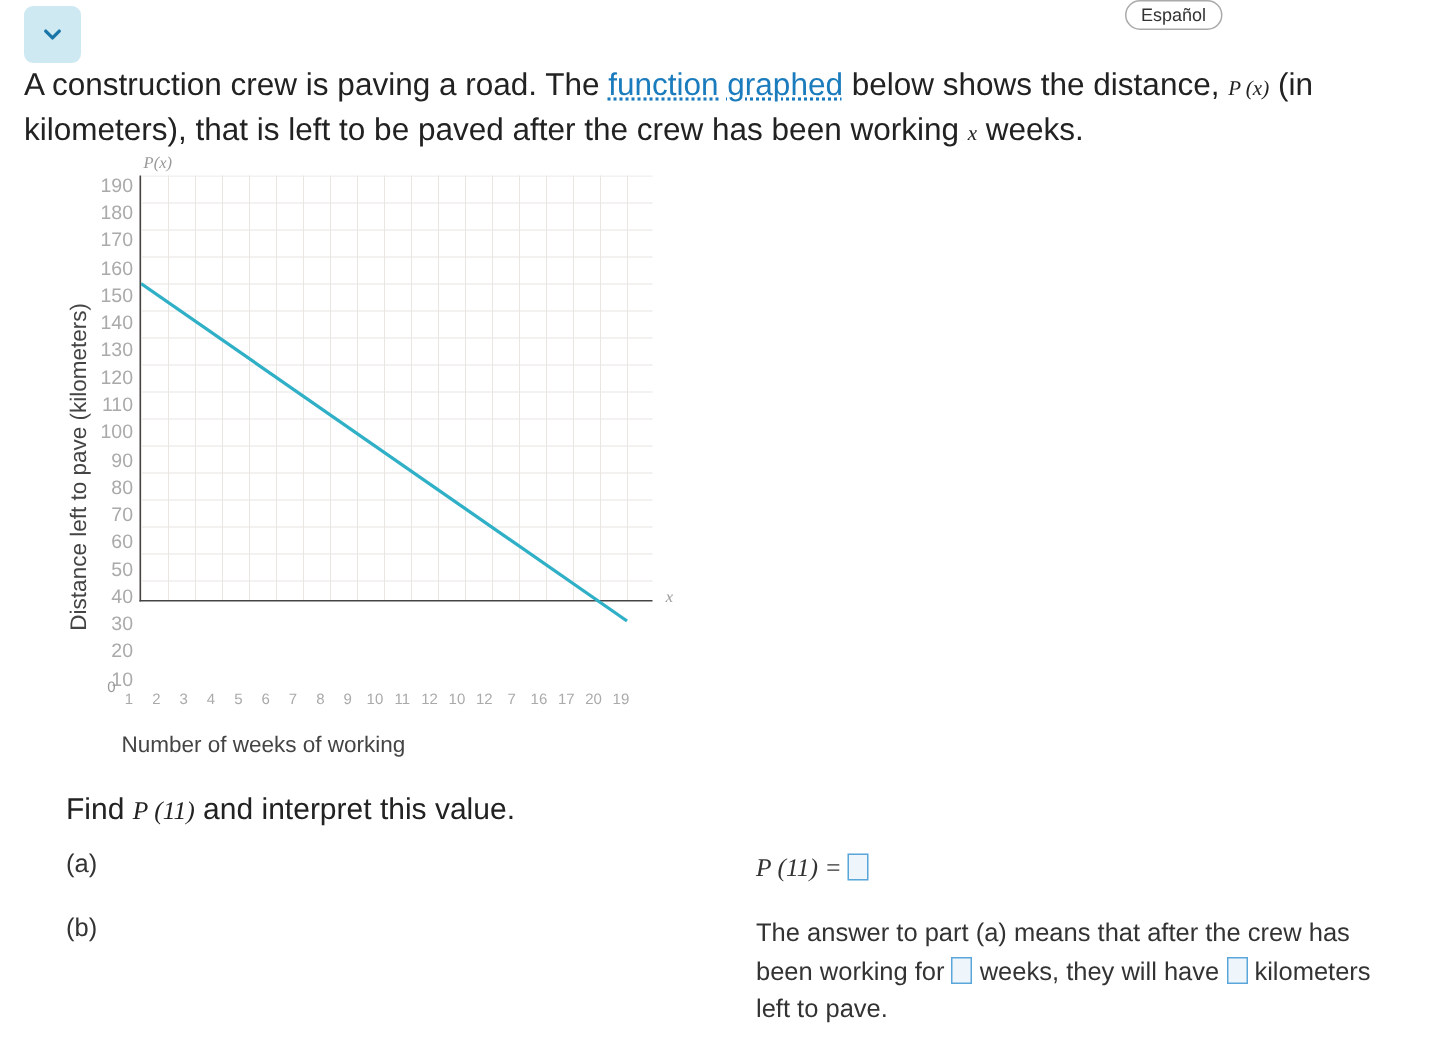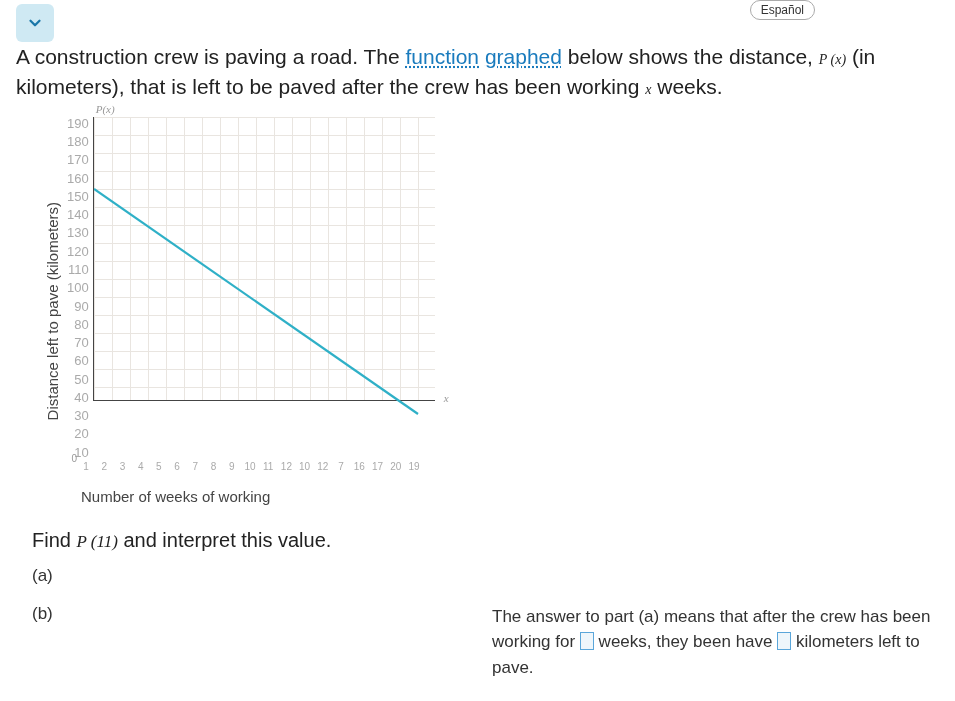--- a/index.html
+++ b/index.html
@@ -55,21 +55,21 @@
   .xticks {
     display: flex; justify-content: space-between;
     width: 342px; margin-left: 0; font-size: 10px; color: #aaa;
     padding-top: 2px;
   }
   .xticks span { width: 18px; text-align: center; margin-left: -9px; }
   .xticks span:first-child { margin-left: -4px; }
   .zero-row { display:flex; }
   .zero { font-size: 10px; color:#999; width:14px; text-align:right; padding-right:4px; margin-top:-6px;}
   .xlab { font-size: 15px; color:#444; text-align:left; width: 342px; margin-top: 16px;}
-  .below { margin-top: 24px; margin-left: 16px; max-width: 900px; }
+  .below { margin-top: 24px; margin-left: 28px; max-width: 900px; }
   .find { font-size: 20px; color:#222; margin-bottom: 14px; }
   .qa-row { display:flex; margin-bottom: 18px; font-size: 17px; }
   .qa-label { width: 460px; }
   .qa-right { flex:1; line-height:1.5; }
   .ansbox {
     display:inline-block; width:14px; height:18px;
     border:1px solid #5aa6da; background:#eef6fb; vertical-align: -3px;
   }
 </style>
 </head>
@@ -154,22 +154,25 @@
     </div>
   </div>
 
   <div class="below">
     <div class="find">
       <span>Find </span><span class="mathit" style="font-size:17px">P (11)</span><span> and interpret this value.</span>
     </div>
 
     <div class="qa-row">
       <div class="qa-label">(a)</div>
+      <div class="qa-right">
+        <span class="mathit">P (11) = </span><span class="ansbox"></span>
+      </div>
     </div>
 
     <div class="qa-row">
       <div class="qa-label">(b)</div>
       <div class="qa-right">
-        <span>The answer to part (a) means that after the crew has been working for </span><span class="ansbox"></span><span> weeks, they been have </span><span class="ansbox"></span><span> kilometers left to pave.</span>
+        <span>The answer to part (a) means that after the crew has been working for </span><span class="ansbox"></span><span> weeks, they will have </span><span class="ansbox"></span><span> kilometers left to pave.</span>
       </div>
     </div>
   </div>
 </div>
 
 </body></html>

